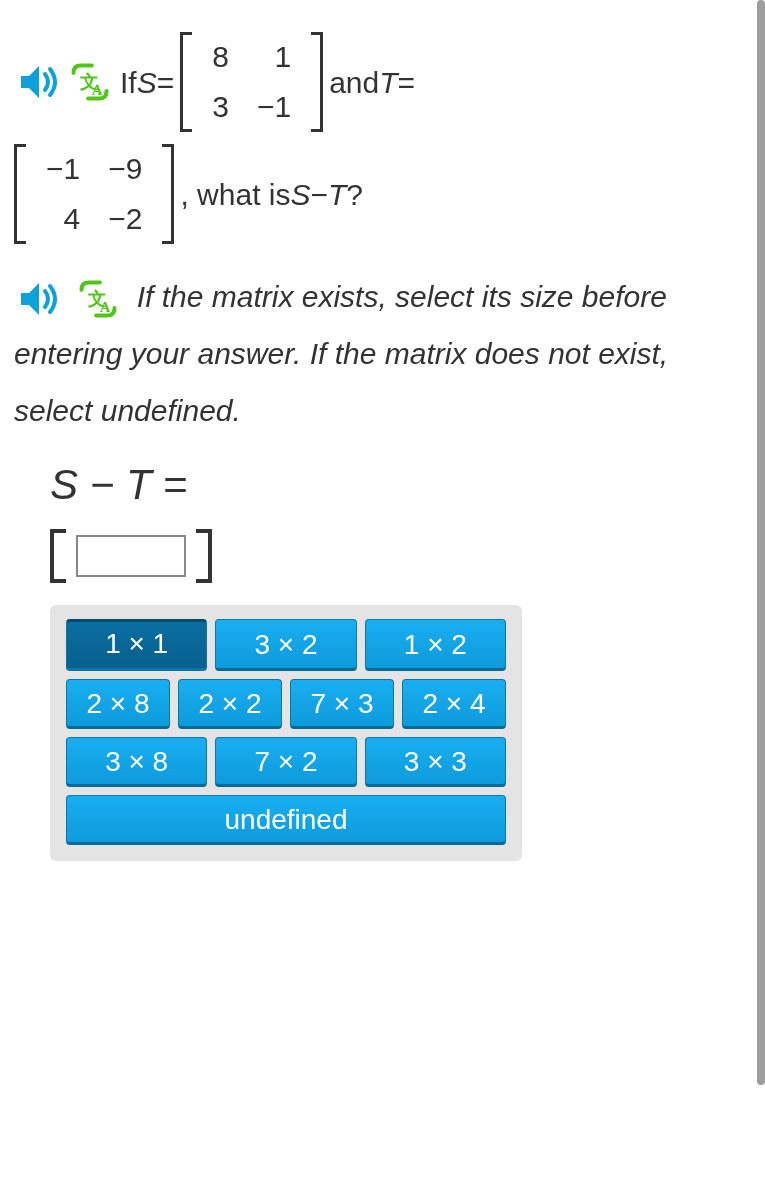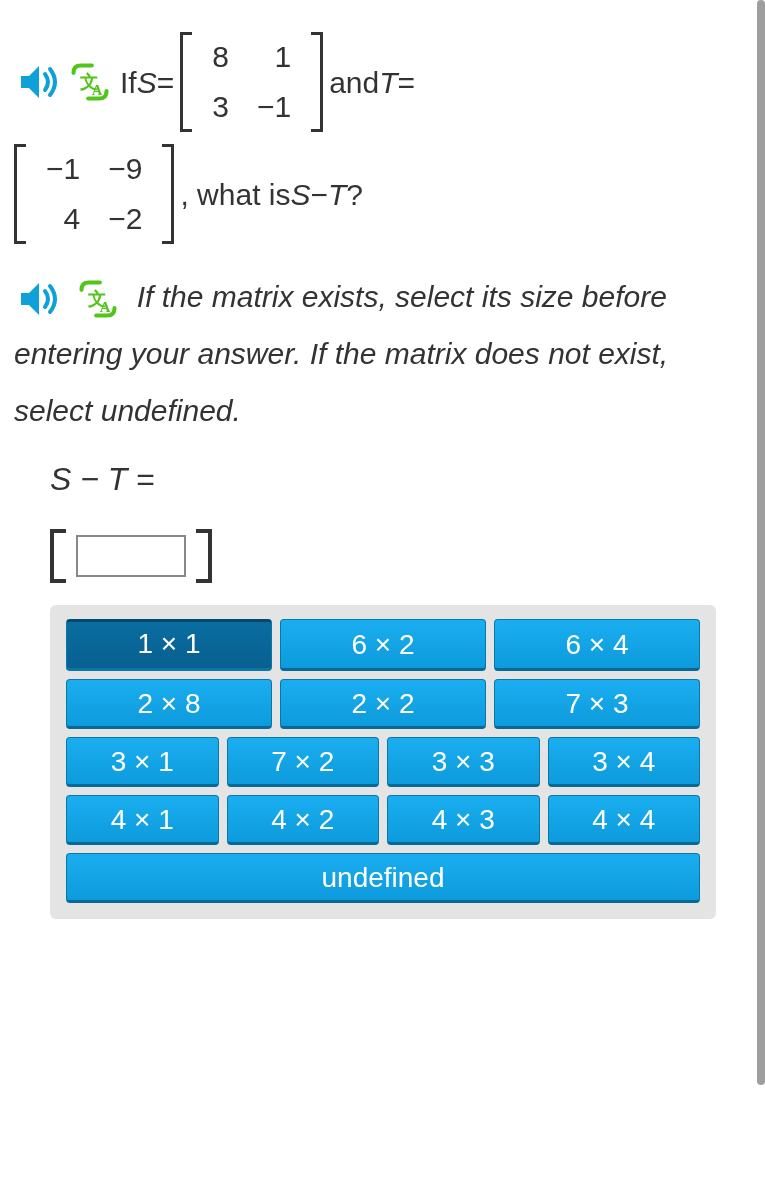--- a/index.html
+++ b/index.html
@@ -94,29 +94,29 @@
     height: 42px;
     border: 2px solid #888;
     font-size: 26px;
     padding: 2px 6px;
   }
   .answer-area {
     margin: 22px 0 10px 36px;
   }
   .answer-label {
     font-style: italic;
-    font-size: 32px;
-    margin-bottom: 19px;
+    font-size: 42px;
+    margin-bottom: 8px;
   }
   .size-panel {
     background: #e4e4e4;
     border-radius: 6px;
     padding: 14px 16px 16px 16px;
     margin-top: 10px;
-    width: 666px;
+    width: 472px;
   }
   .size-grid {
     display: flex;
     flex-direction: column;
     gap: 8px;
   }
   .size-row {
     display: flex;
     gap: 8px;
   }
@@ -242,38 +242,32 @@
   <div class="input-matrix">
     <span class="bracket-left"></span>
     <span class="cell"><input type="text" value="" style=""></span>
     <span class="bracket-right"></span>
   </div>
 
   <div class="size-panel">
     <div class="size-grid">
       <div class="size-row">
         <button class="size-btn selected">1 × 1</button>
-        <button class="size-btn">6 × 2</button>
-        <button class="size-btn">6 × 4</button>
+        <button class="size-btn">3 × 2</button>
+        <button class="size-btn">1 × 2</button>
       </div>
       <div class="size-row">
         <button class="size-btn">2 × 8</button>
         <button class="size-btn">2 × 2</button>
         <button class="size-btn">7 × 3</button>
-      </div>
-      <div class="size-row">
-        <button class="size-btn">3 × 1</button>
+        <button class="size-btn">2 × 4</button>
+      </div>
+      <div class="size-row">
+        <button class="size-btn">3 × 8</button>
         <button class="size-btn">7 × 2</button>
         <button class="size-btn">3 × 3</button>
-        <button class="size-btn">3 × 4</button>
-      </div>
-      <div class="size-row">
-        <button class="size-btn">4 × 1</button>
-        <button class="size-btn">4 × 2</button>
-        <button class="size-btn">4 × 3</button>
-        <button class="size-btn">4 × 4</button>
       </div>
       <div class="size-row">
         <button class="size-btn undefined">undefined</button>
       </div>
     </div>
   </div>
 </div>
 
 </body></html>

